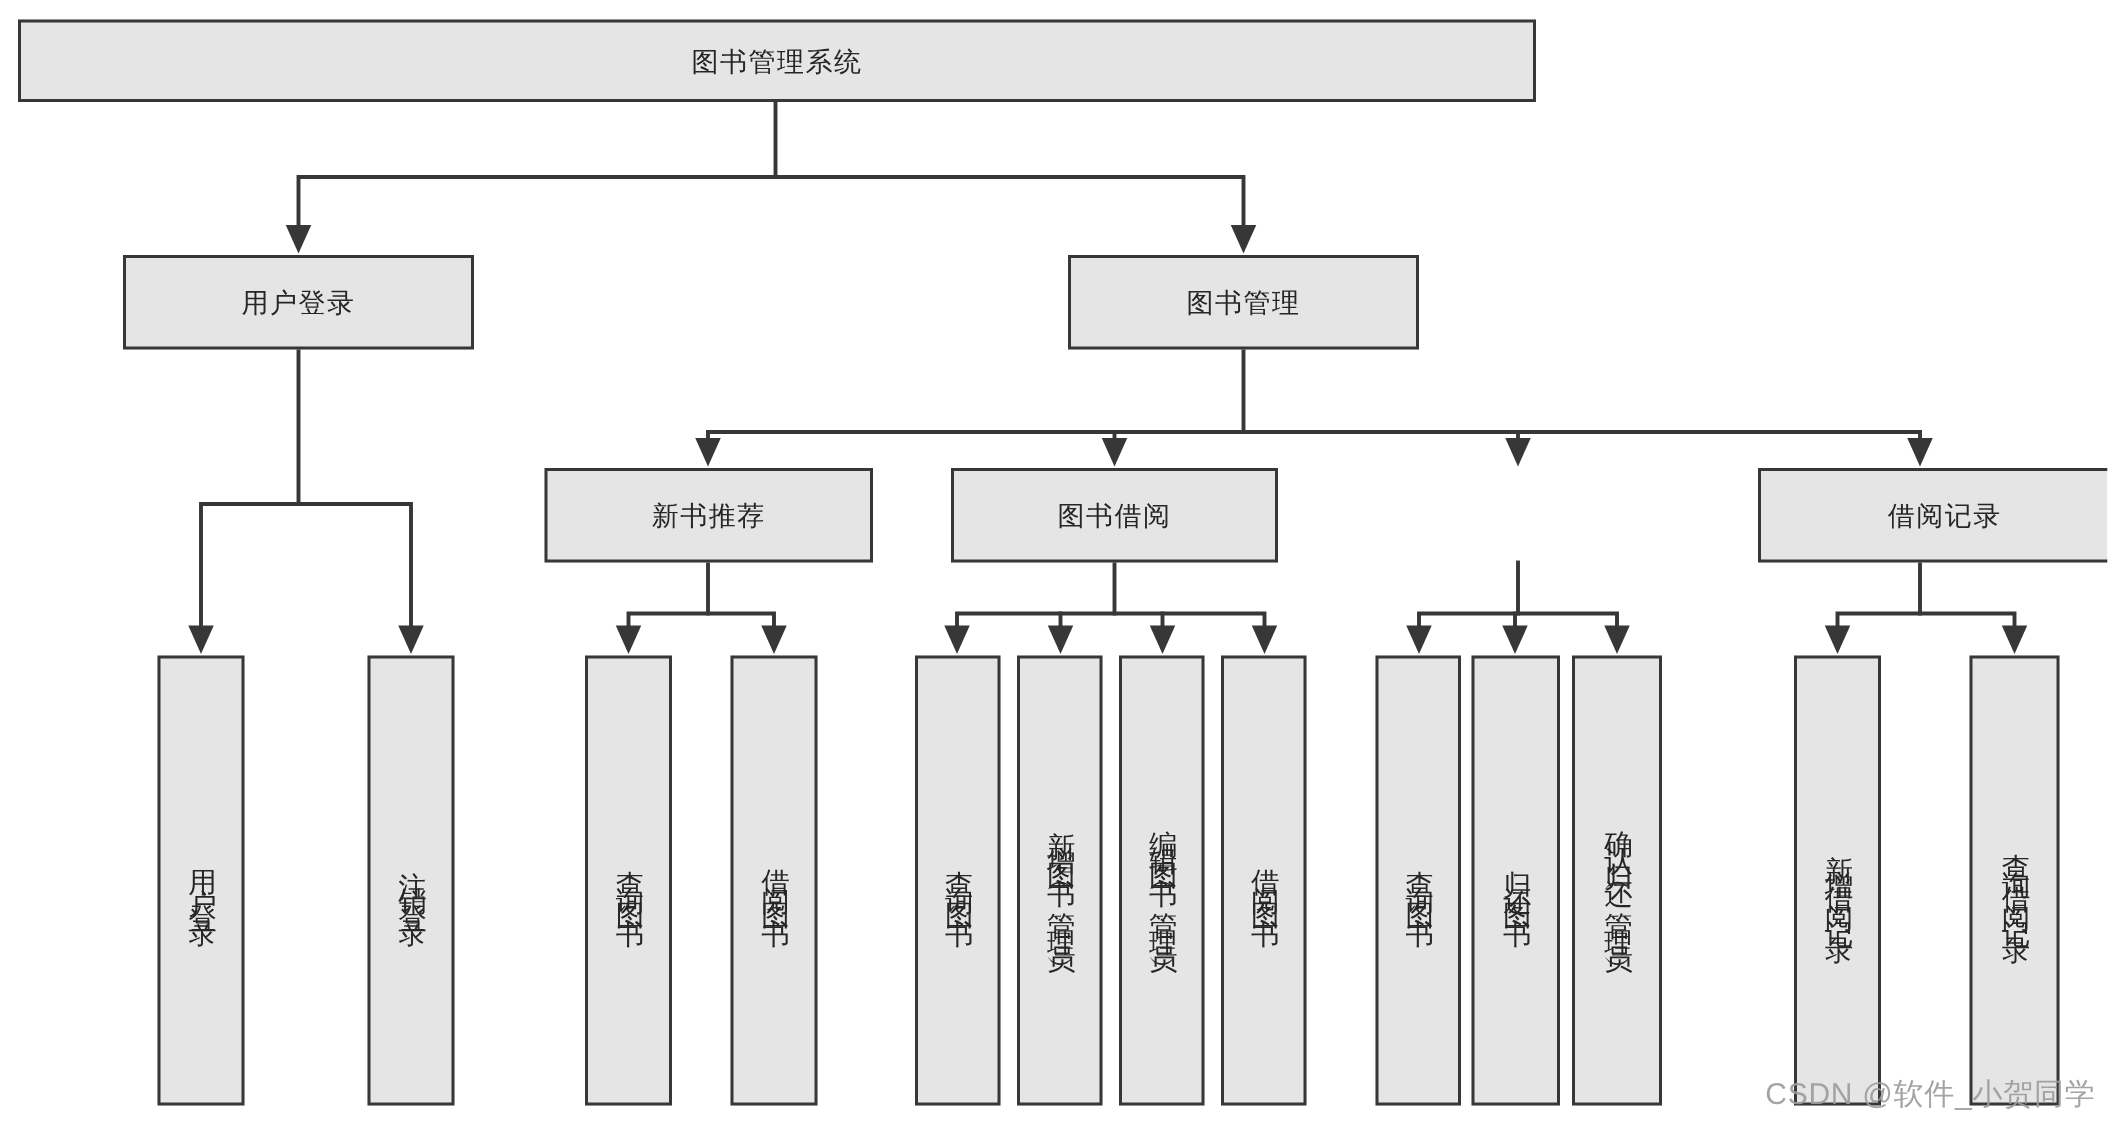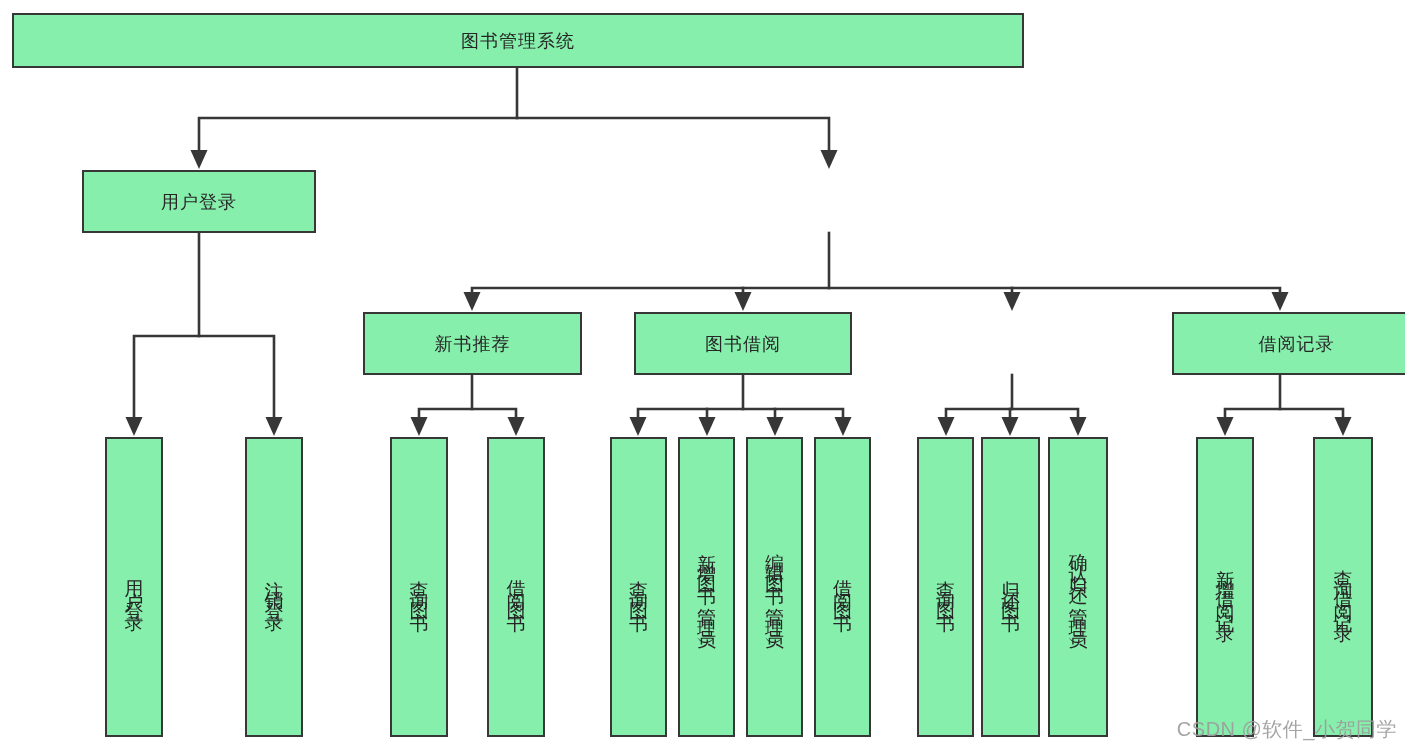--- a/index.html
+++ b/index.html
@@ -4,21 +4,21 @@
 <style>
   html,body{margin:0;padding:0;background:#ffffff;}
   .stage{
     position:relative;width:1405px;height:747px;background:#ffffff;overflow:hidden;
     font-family:"Liberation Sans","DejaVu Sans",sans-serif;
   }
   svg.connectors{position:absolute;left:0;top:0;width:1405px;height:747px;}
   .cline{stroke:#373737;stroke-width:2.6;fill:none;stroke-linecap:square;}
   .ahead{fill:#373737;stroke:none;}
   .node{
-    position:absolute;box-sizing:border-box;background:#86efac;
+    position:absolute;box-sizing:border-box;background:#e5e5e5;
     border:2.6px solid #373737;display:flex;align-items:center;justify-content:center;
     color:#262626;
   }
   .h-node{font-size:18px;letter-spacing:1px;white-space:nowrap;}
   .v-node .vtext{
     writing-mode:vertical-rl;line-height:1.15;font-size:19px;letter-spacing:11px;
     white-space:nowrap;
   }
   .watermark{
     position:absolute;right:8px;bottom:4px;font-size:20px;letter-spacing:0.5px;
@@ -91,20 +91,21 @@
       <path class="cline" d="M1280,375 L1280,409"></path>
       <path class="cline" d="M1225,418 L1225,409 L1343,409 L1343,418"></path>
       <use href="#ah" x="1225" y="436"></use>
       <use href="#ah" x="1343" y="436"></use>
     </g>
   </svg>
 
   <div class="node h-node" style="left:12px;top:13px;width:1012px;height:55px;">图书管理系统</div>
 
   <div class="node h-node" style="left:82px;top:170px;width:234px;height:63px;">用户登录</div>
+  <div class="node h-node" style="left:712px;top:170px;width:234px;height:63px;">图书管理</div>
 
   <div class="node h-node" style="left:634px;top:312px;width:218px;height:63px;">图书借阅</div>
   <div class="node h-node" style="left:363px;top:312px;width:219px;height:63px;">新书推荐</div>
   <div class="node h-node" style="left:1172px;top:312px;width:249px;height:63px;">借阅记录</div>
 
   <div class="node v-node" style="left:105px;top:437px;width:58px;height:300px;">
     <span class="vtext">用户登录</span>
   </div>
   <div class="node v-node" style="left:245px;top:437px;width:58px;height:300px;">
     <span class="vtext">注销登录</span>

